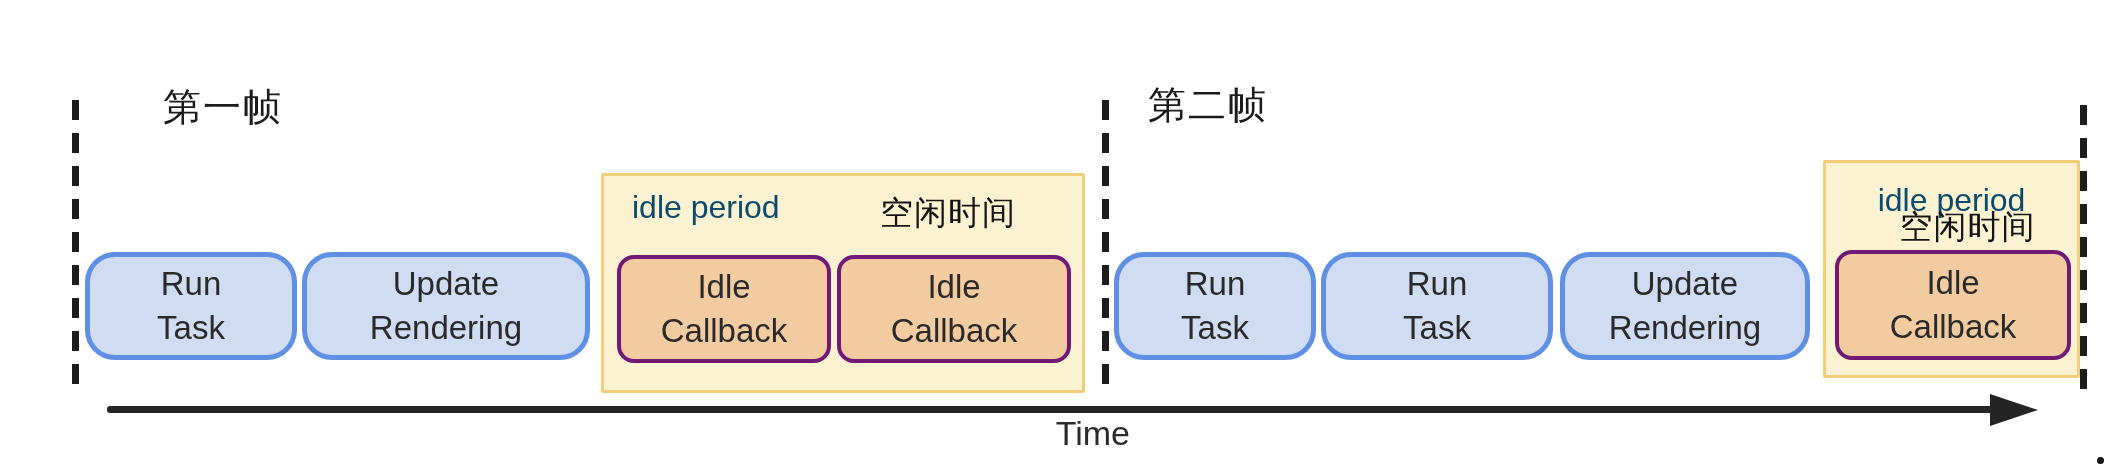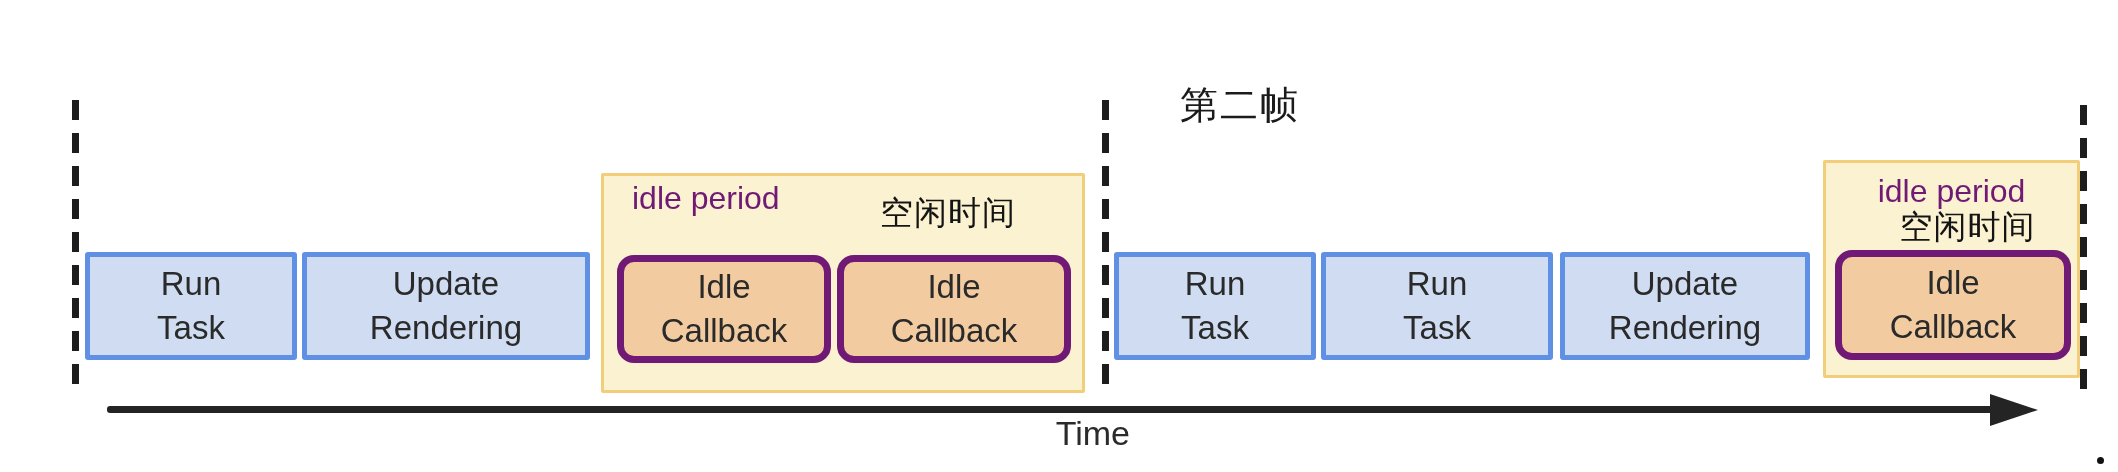--- a/index.html
+++ b/index.html
@@ -27,56 +27,57 @@
     color: #1b1b1b;
     letter-spacing: 2px;
     white-space: nowrap;
   }
   .task-box {
     position: absolute;
     top: 252px;
     height: 108px;
     background: #cfdcf1;
     border: 5px solid #6090e4;
-    border-radius: 3px;
+    border-radius: 30px;
     box-sizing: border-box;
     display: flex;
     align-items: center;
     justify-content: center;
     text-align: center;
     white-space: pre-line;
     font-size: 33px;
     line-height: 1.33;
     color: #2a2a2a;
   }
   .idle-region {
     position: absolute;
     background: #fbf2d1;
     border: 3px solid #f2cd7a;
     border-radius: 2px;
     box-sizing: border-box;
   }
   .idle-label-en {
     position: absolute;
     font-size: 32px;
-    color: #701a75;
+    color: #0c4a6e;
     white-space: nowrap;
+    margin-top: 9px;
   }
   .idle-label-zh {
     position: absolute;
     font-size: 33px;
     color: #141414;
     letter-spacing: 1px;
     white-space: nowrap;
     margin-left: 32px;
   }
   .callback-box {
     position: absolute;
     background: #f2cba1;
-    border: 7px solid #701a75;
+    border: 4px solid #701a75;
     border-radius: 17px;
     box-sizing: border-box;
     display: flex;
     align-items: center;
     justify-content: center;
     text-align: center;
     white-space: pre-line;
     font-size: 33px;
     line-height: 1.33;
     color: #2a2a2a;
@@ -126,36 +127,37 @@
 </style>
 </head>
 <body>
 
 <div class="canvas">
 
   <div class="boundary" style="left:72px; top:100px; height:290px;"></div>
   <div class="boundary" style="left:1102px; top:100px; height:290px;"></div>
   <div class="boundary" style="left:2080px; top:105px; height:285px;"></div>
 
+  <div class="frame-label" style="left:163px; top:82px;">第一帧</div>
 
   <div class="task-box" style="left:85px; width:212px;">Run
 Task</div>
   <div class="task-box" style="left:302px; width:288px;">Update
 Rendering</div>
 
   <div class="idle-region" style="left:601px; top:173px; width:484px; height:220px;">
     <div class="idle-label-en" style="left:28px; top:4px;">idle period</div>
     <div class="idle-label-zh" style="left:244px; top:15px;">空闲时间</div>
     <div class="callback-box" style="left:13px; top:79px; width:214px; height:108px;">Idle
 Callback</div>
     <div class="callback-box" style="left:233px; top:79px; width:234px; height:108px;">Idle
 Callback</div>
   </div>
 
-  <div class="frame-label" style="left:1180px; top:80px;">第二帧</div>
+  <div class="frame-label" style="left:1148px; top:80px;">第二帧</div>
 
   <div class="task-box" style="left:1114px; width:202px;">Run
 Task</div>
   <div class="task-box" style="left:1321px; width:232px;">Run
 Task</div>
   <div class="task-box" style="left:1560px; width:250px;">Update
 Rendering</div>
 
   <div class="idle-region" style="left:1823px; top:160px; width:257px; height:218px;">
     <div class="idle-label-en centered-label" style="top:10px;">idle period</div>

